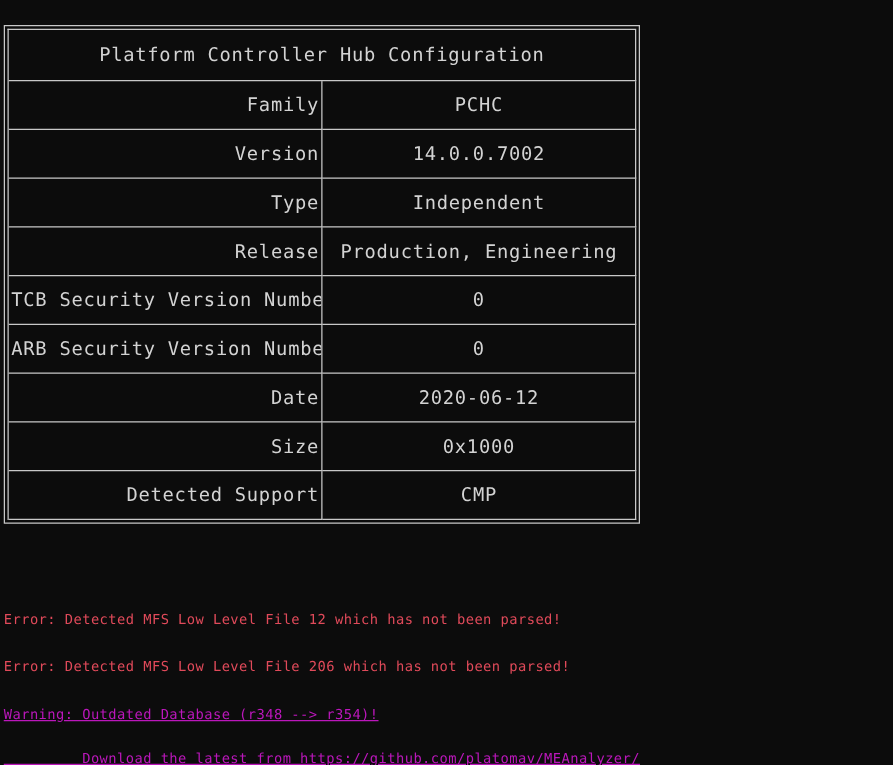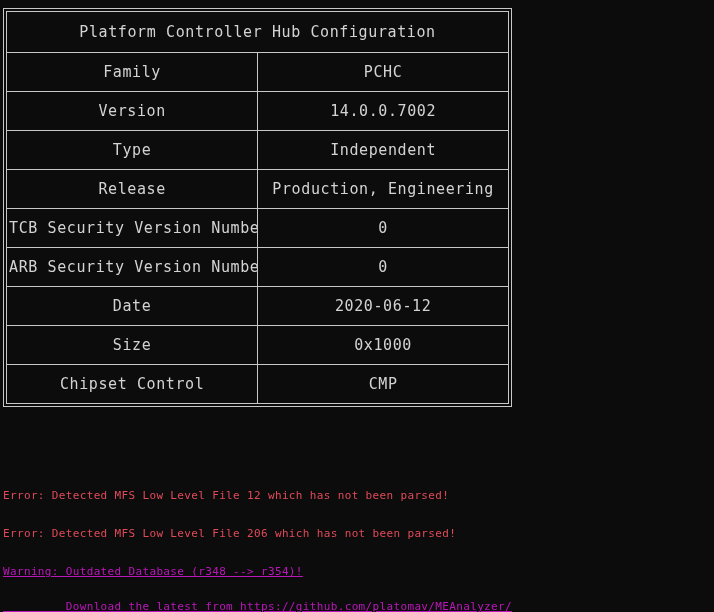--- a/index.html
+++ b/index.html
@@ -22,21 +22,21 @@
     position: relative;
     width: 714px;
     height: 612px;
     box-sizing: border-box;
   }
 
   
   .table-outer {
     position: absolute;
     left: 3px;
-    top: 8px;
+    top: 20px;
     width: 509px;
     box-sizing: border-box;
     border: 1px solid #c8c8c8;
     padding: 2px;
     background: #0c0c0c;
   }
   .table-inner {
     border: 1px solid #c8c8c8;
     border-bottom: none;
     border-right: none;
@@ -57,21 +57,21 @@
     font-size: 15px;
     letter-spacing: 0.6px;
     padding: 0 2px;
     white-space: nowrap;
     overflow: hidden;
   }
   table.cfg td.title-cell {
     height: 40px;
     letter-spacing: 0.6px;
   }
-  table.cfg td.key-cell { width: 272px; }
+  table.cfg td.key-cell { width: 272px; text-align: right; }
   table.cfg td.val-cell { width: 233px; }
 
   
   .messages {
     position: absolute;
     left: 3px;
     top: 488px;
     width: 708px;
   }
   .msg-line {
@@ -124,21 +124,21 @@
           </tr>
           <tr>
             <td class="key-cell">Date</td>
             <td class="val-cell">2020-06-12</td>
           </tr>
           <tr>
             <td class="key-cell">Size</td>
             <td class="val-cell">0x1000</td>
           </tr>
           <tr>
-            <td class="key-cell">Chipset Control</td>
+            <td class="key-cell">Detected Support</td>
             <td class="val-cell">CMP</td>
           </tr>
         </tbody>
       </table>
     </div>
   </div>
 
   <div class="messages">
     <div class="msg-line err">Error: Detected MFS Low Level File 12 which has not been parsed!</div>
     <div class="msg-gap"></div>

